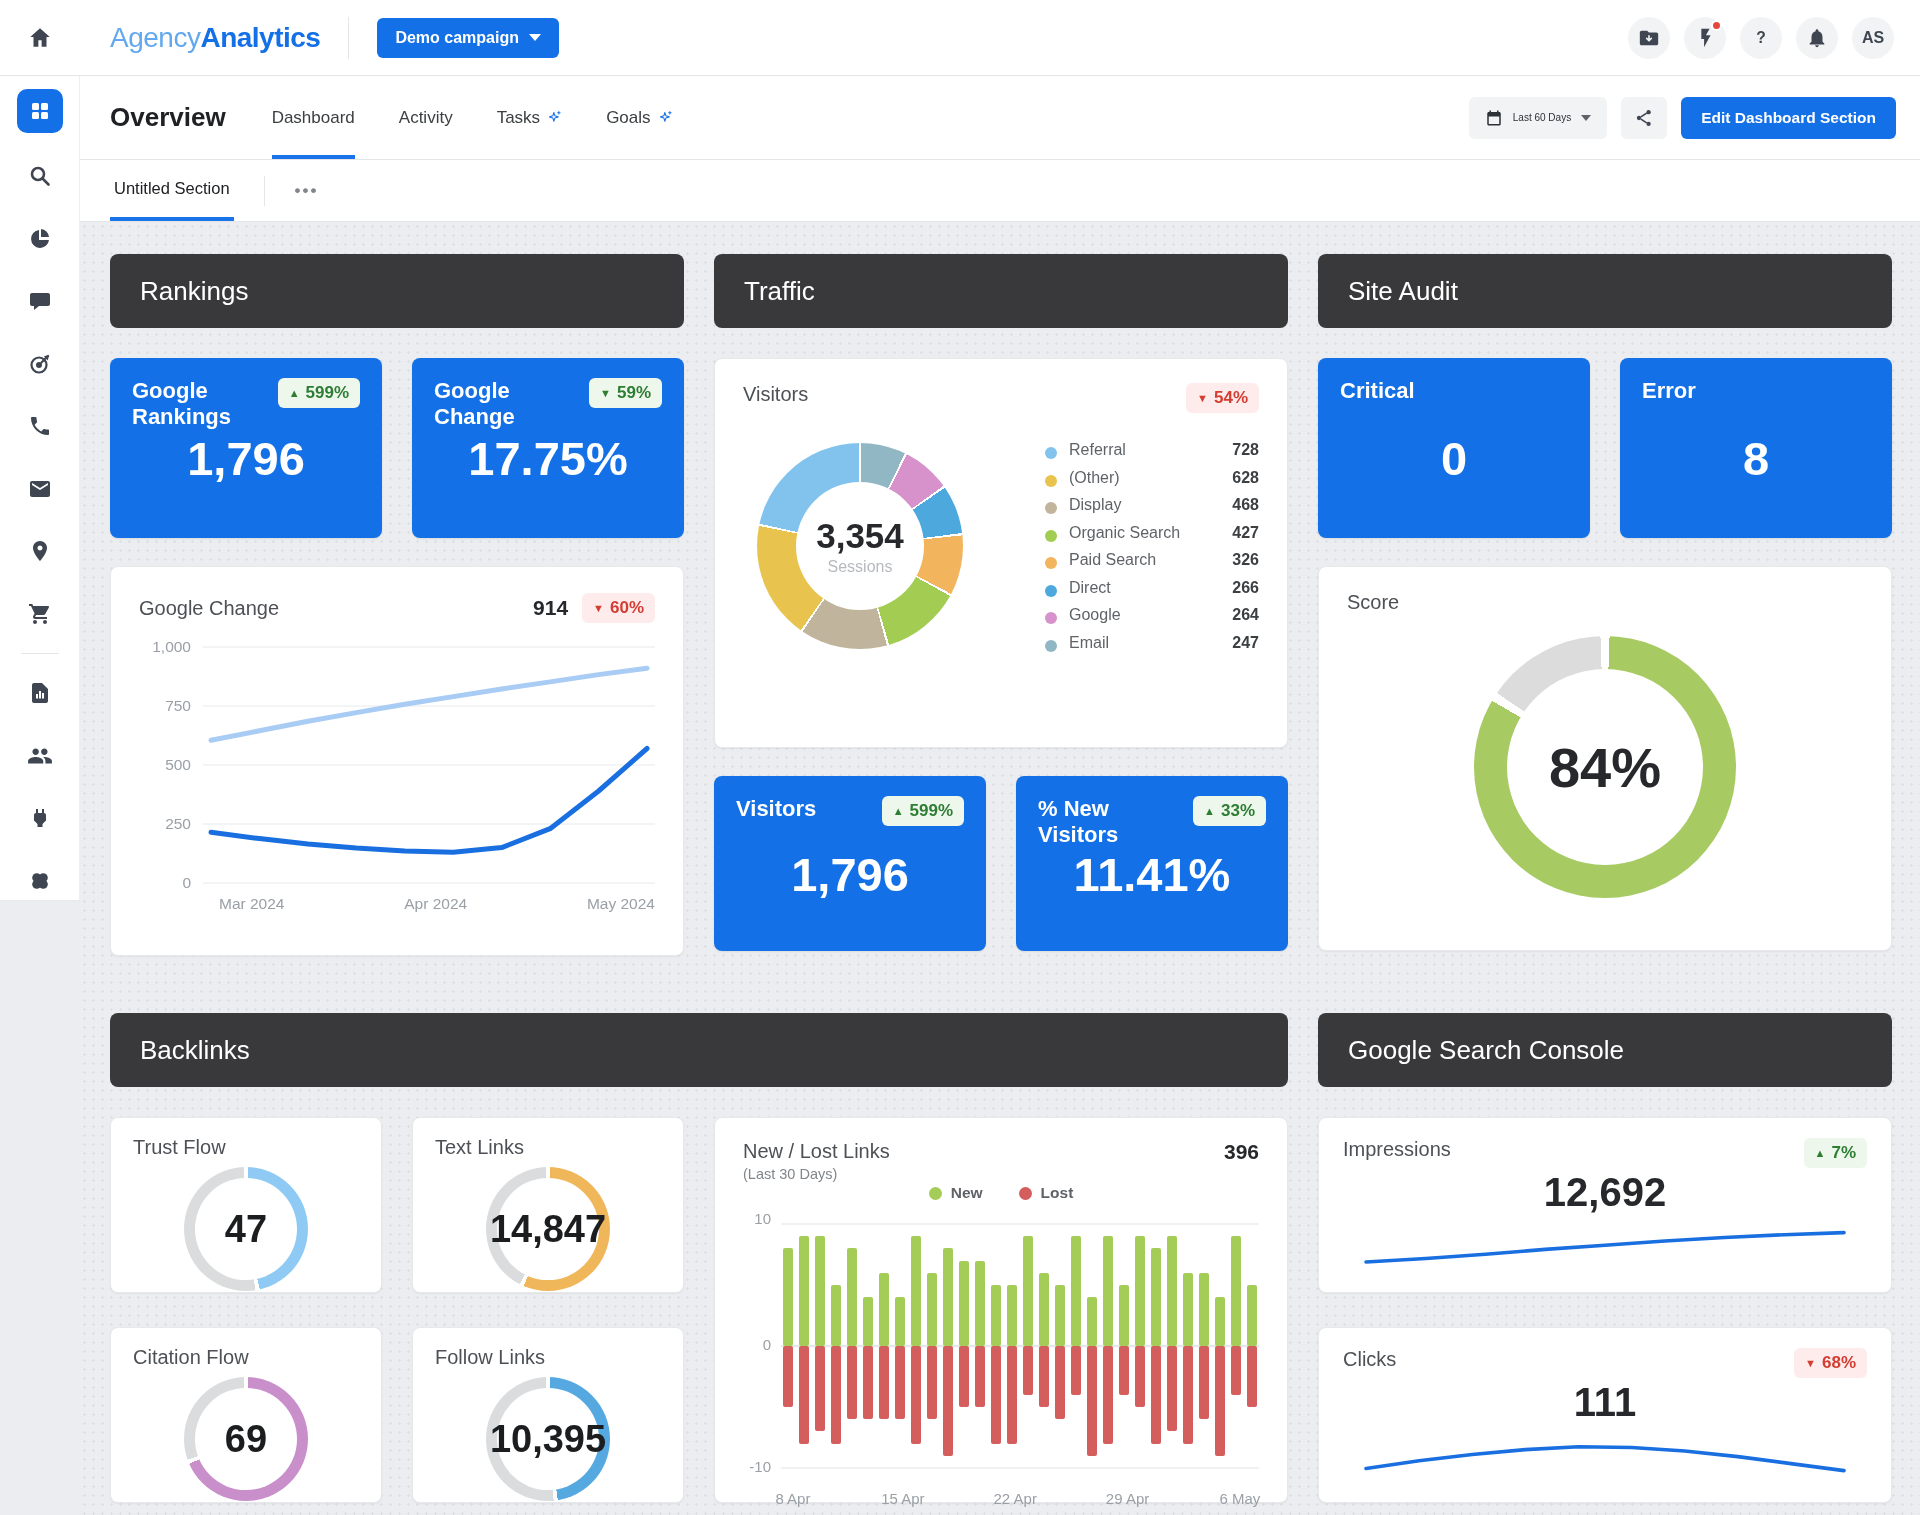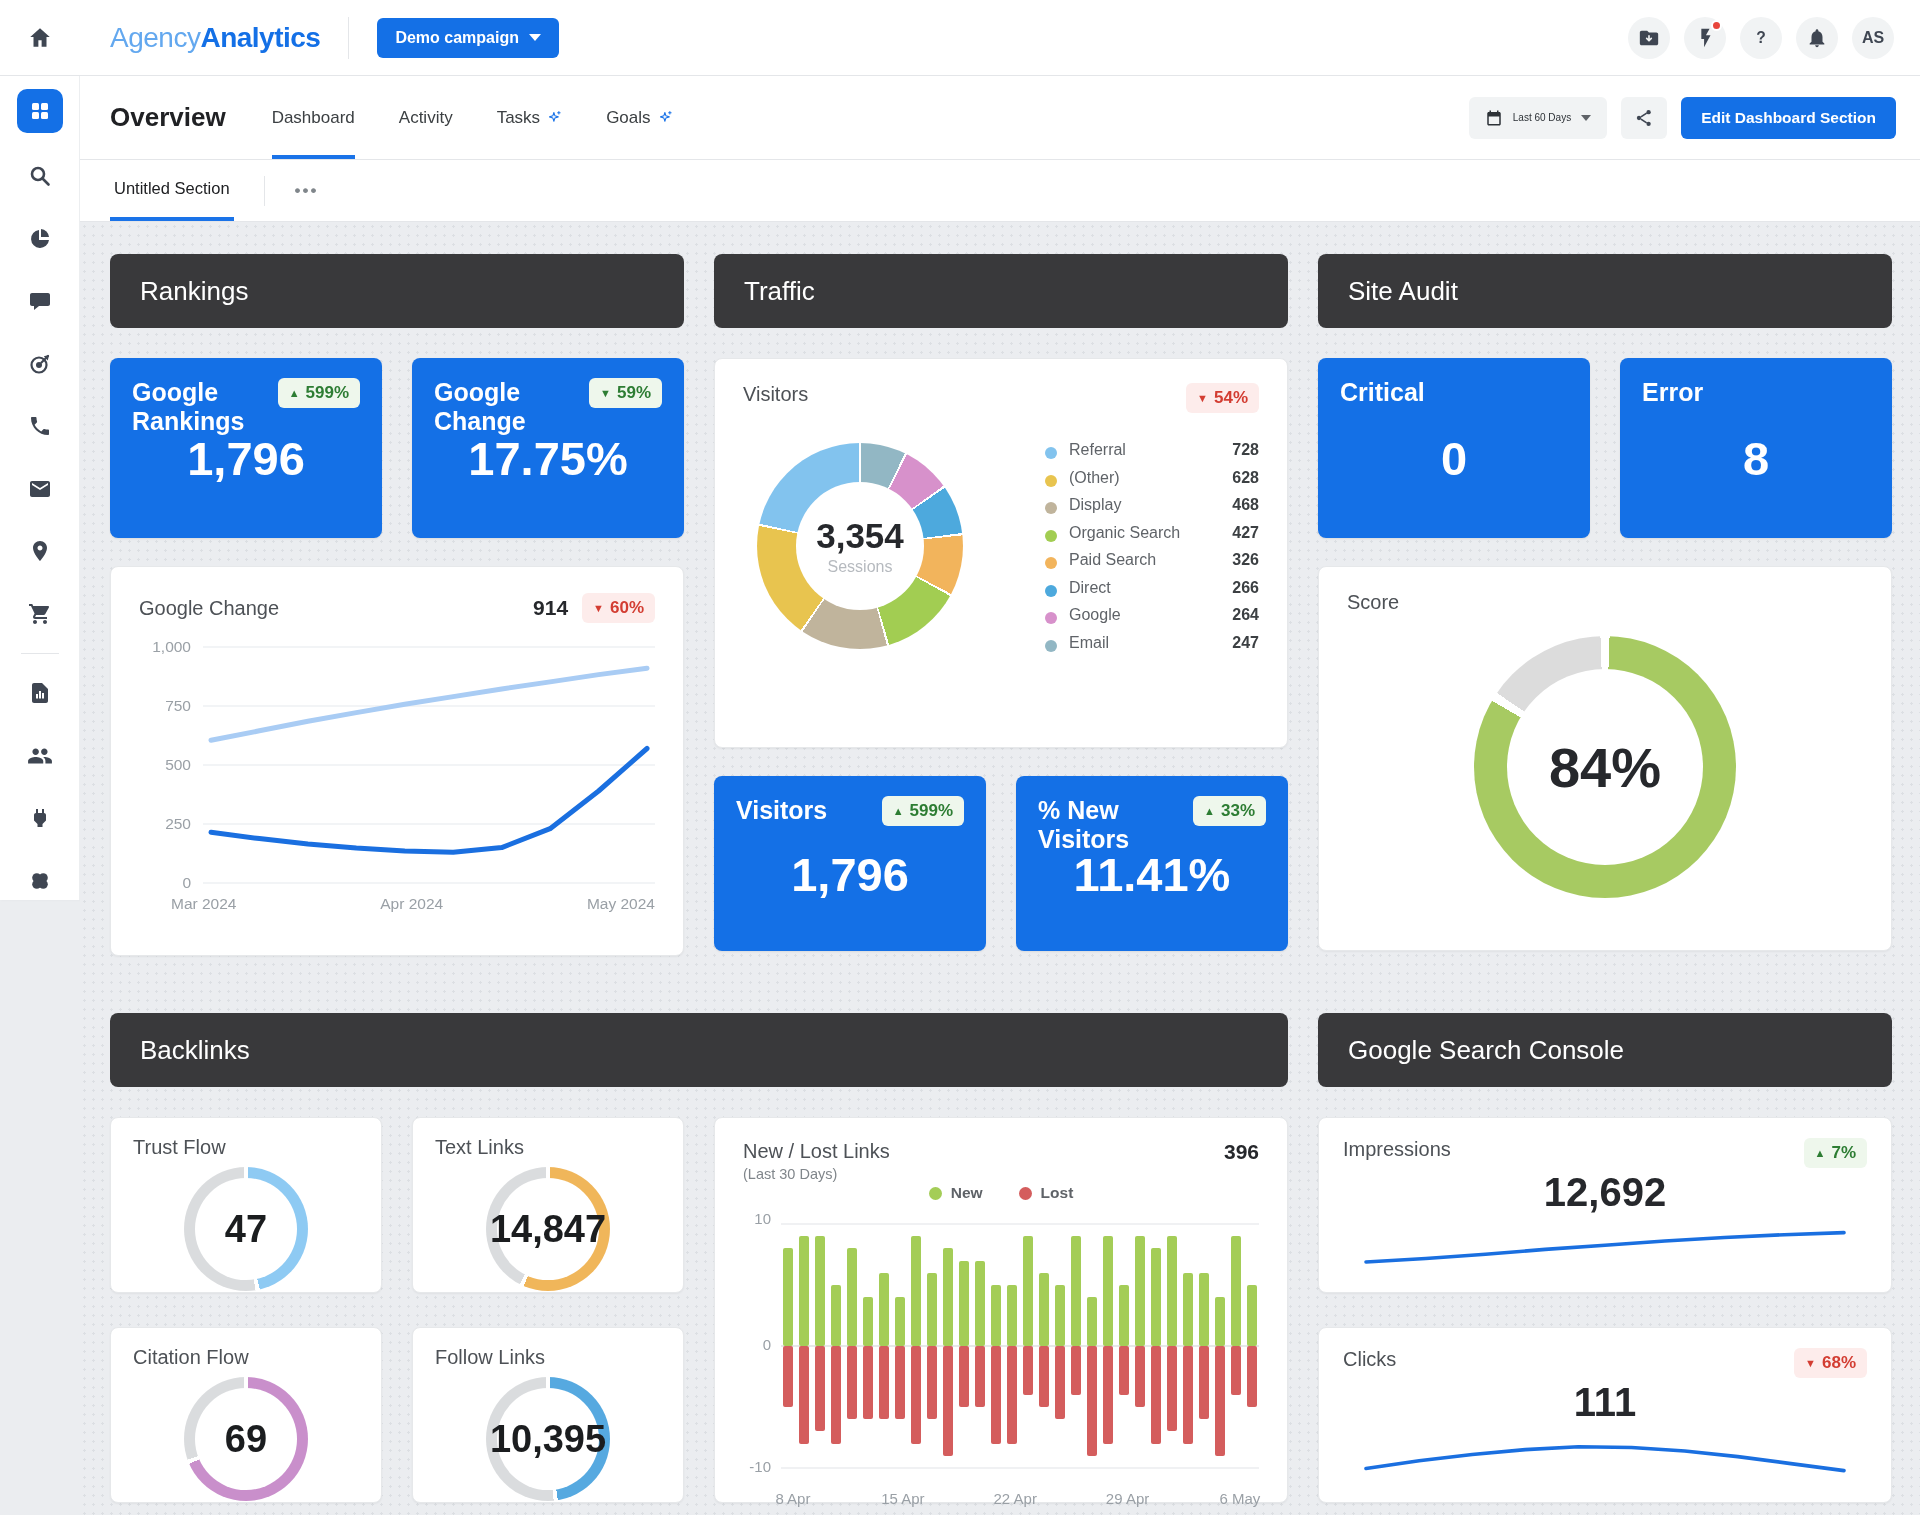--- a/index.html
+++ b/index.html
@@ -71,41 +71,41 @@
   .sec-header { height:74px; background:#39393b; border-radius:8px; color:#fff;
     display:flex; align-items:center; padding-left:30px; font-size:26px; margin-bottom:30px; }
   .row2 { display:flex; gap:30px; margin-bottom:28px; }
 
   .card { background:#fff; border:1px solid #e6e8ea; border-radius:8px;
     box-shadow:0 1px 2px rgba(0,0,0,.05); }
   .blue-card { flex:1; height:180px; background:#1470e6; border-radius:8px; position:relative;
     padding:20px 22px; box-shadow:0 1px 2px rgba(0,0,0,.08); }
   .blue-card.short { height:175px; }
   .bc-head { display:flex; justify-content:space-between; align-items:flex-start; }
-  .bc-label { color:#fff; font-size:25px; font-weight:600; }
+  .bc-label { color:#fff; font-size:22px; font-weight:600; }
   .badge { border-radius:6px; padding:5px 11px; font-size:17px; font-weight:700;
     display:inline-flex; align-items:center; gap:6px; white-space:nowrap; }
   .badge .arr { font-size:11px; }
   .badge.green { background:#eef7ec; color:#2d7d33; }
   .badge.red   { background:#fdeceb; color:#d33d32; }
   .bc-value { position:absolute; left:0; right:0; top:53%; transform:translateY(-40%);
     text-align:center; color:#fff; font-size:47px; font-weight:700; }
 
   .card-title { color:#4d5156; font-size:20px; }
   .card-num { font-size:21px; font-weight:700; color:#26282c; }
 
   
   .chart-card { height:390px; padding:26px 28px; }
   .cc-head { display:flex; align-items:center; }
   .cc-head .right { margin-left:auto; display:flex; align-items:center; gap:14px; }
   .gc-chart { display:flex; margin-top:16px; }
   .gc-ylab { width:64px; position:relative; height:252px; }
   .gc-ylab span { position:absolute; right:12px; font-size:15.5px; color:#9aa0a6; }
   .gc-plot { flex:1; height:252px; }
-  .gc-xlab { display:flex; justify-content:space-between; margin-left:32px; margin-top:4px;
+  .gc-xlab { display:flex; justify-content:space-between; margin-left:80px; margin-top:4px;
     font-size:15.5px; color:#9aa0a6; }
 
   
   .visitors-card { height:390px; padding:24px 28px; margin-bottom:28px; }
   .vc-head { display:flex; justify-content:space-between; align-items:flex-start; }
   .vc-body { display:flex; align-items:center; margin-top:28px; }
   .donut { position:relative; border-radius:50%; }
   .donut::after { content:""; position:absolute; inset:19%; background:#fff; border-radius:50%; }
   .donut .center { position:absolute; inset:0; display:flex; flex-direction:column;
     align-items:center; justify-content:center; z-index:2; }

